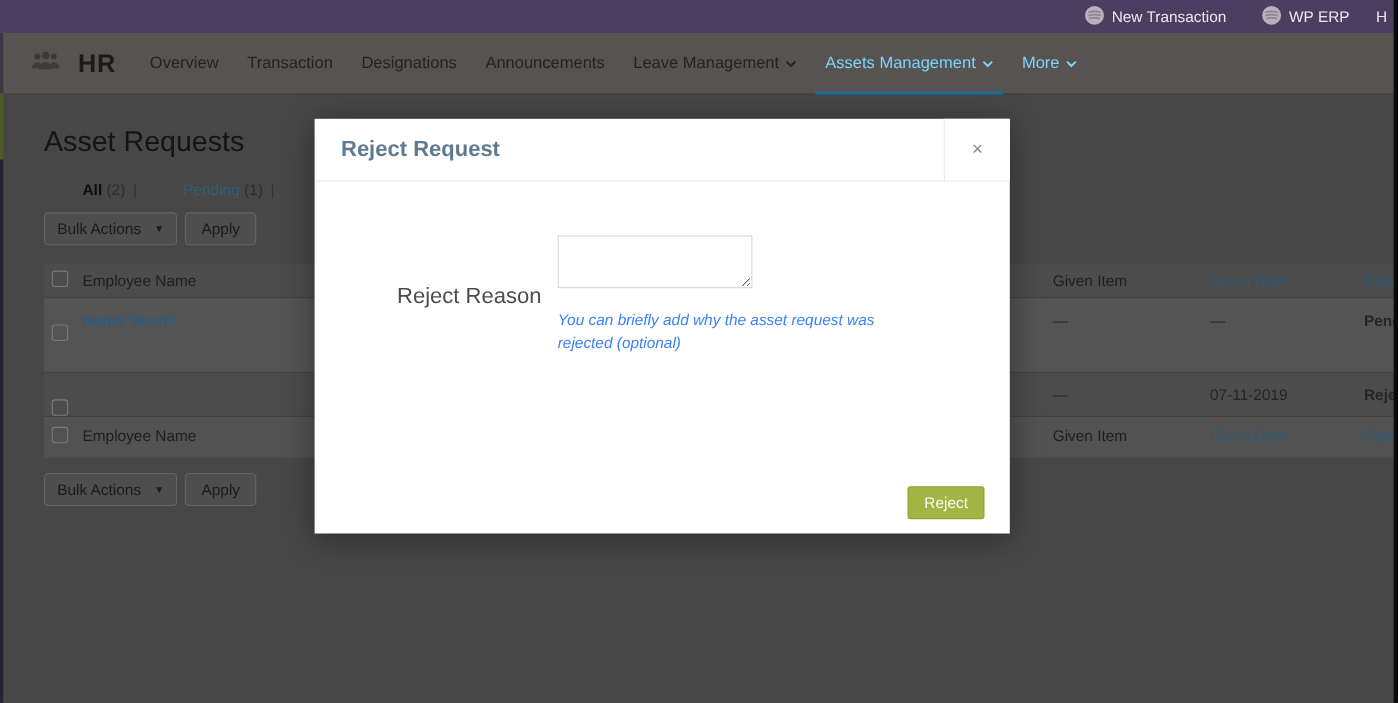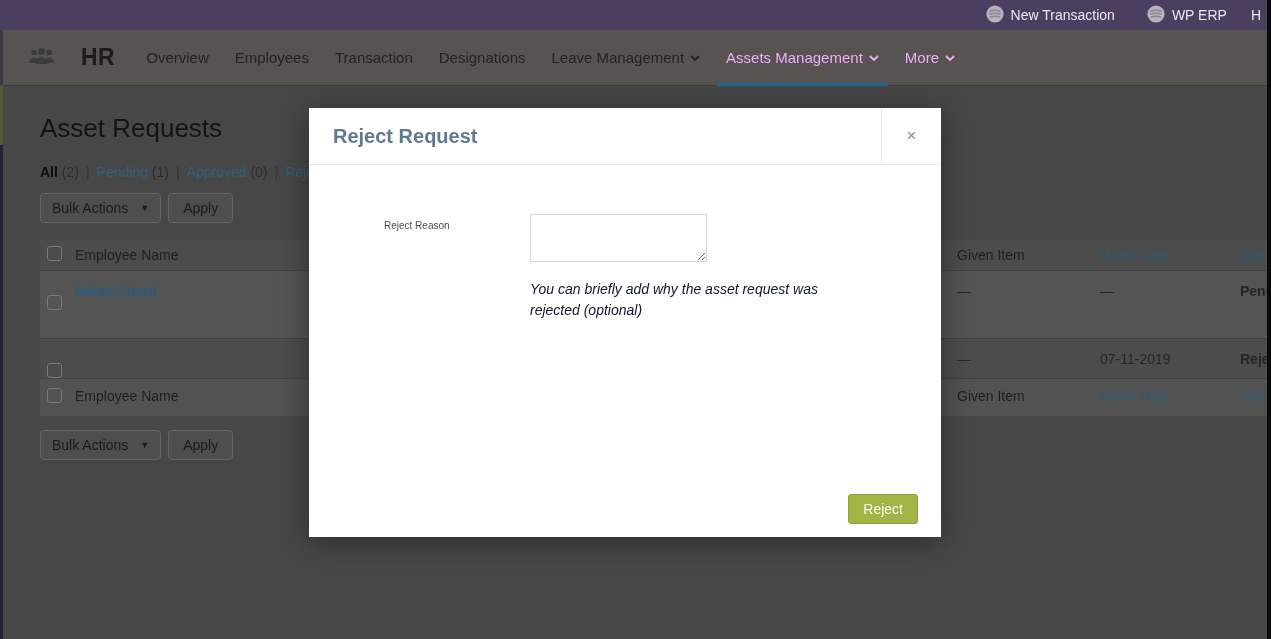--- a/index.html
+++ b/index.html
@@ -26,41 +26,41 @@
   .ls { position: absolute; left: 0; width: 3px; z-index: 5; }
   .ls1 { top: 30px; height: 55px; background: #3a3744; }
   .ls2 { top: 85px; height: 60px; background: #4c5a2c; }
   .ls3 { top: 145px; height: 494px; background: #282334; }
 
   
   .navbar {
     height: 56px; background: #565350; border-bottom: 1px solid #3d3b38;
     display: flex; align-items: center; padding-left: 28px;
   }
-  .brand { display: flex; align-items: center; gap: 26px; cursor: pointer; }
+  .brand { display: flex; align-items: center; gap: 16px; cursor: pointer; }
   .brand-label { font-size: 23px; font-weight: bold; color: #1b1b1b; letter-spacing: .5px; }
   .nav-items { display: flex; margin-left: 18px; height: 55px; }
   .nav-item {
     padding: 0 13px; font-size: 15px; color: #232323;
     display: flex; align-items: center; gap: 6px;
     height: 55px; position: relative; cursor: pointer; white-space: nowrap;
   }
-  .nav-item.teal { color: #f0abfc; }
+  .nav-item.teal { color: #7dd3fc; }
   .nav-item.active::after {
     content: ""; position: absolute; left: 4px; right: 4px; bottom: -1px;
     height: 3px; background: #1f6b8f;
   }
   .chev { display: inline-flex; margin-top: 2px; }
 
   
   .page { padding-left: 40px; }
   .page-title { font-size: 26px; font-weight: 400; color: #141414; margin-top: 27px; }
   .filters { margin-top: 20px; font-size: 14px; }
   .filters .sep { margin: 0 7px; color: #343434; }
-  .f-link { color: #30607b; cursor: pointer; }
+  .f-link { color: #30607b; cursor: pointer; margin-left: 35px; }
   .f-link .f-count { color: #2e2e2e; font-weight: normal; }
   .f-link.current { color: #0d0d0d; font-weight: bold; }
 
   .bulkrow { margin-top: 13px; display: flex; gap: 7px; }
   .select-box, .btn-apply {
     height: 30px; display: inline-flex; align-items: center;
     background: #4e4e4e; border: 1px solid #656565; border-radius: 4px;
     font-size: 14px; color: #1b1b1b; cursor: pointer;
     font-family: "Liberation Sans", sans-serif;
   }
@@ -94,44 +94,44 @@
   .cb {
     appearance: none; -webkit-appearance: none;
     width: 15px; height: 15px; border: 1px solid #7a7a7a; border-radius: 3px;
     background: transparent; cursor: pointer; display: inline-block; margin-top: 8px;
   }
   .trow.head .cb, .trow.foot .cb { margin-top: 0; }
   .trow.r1 .cb, .trow.r2 .cb { margin-top: 12px; }
 
   
   .modal {
-    position: absolute; left: 309px; top: 108px; width: 632px; height: 429px;
+    position: absolute; left: 286px; top: 108px; width: 632px; height: 377px;
     background: #ffffff; z-index: 50;
     box-shadow: 0 4px 28px rgba(0,0,0,0.4);
   }
   .m-head {
     height: 57px; border-bottom: 1px solid #e8e8e8;
     display: flex; align-items: center; padding-left: 24px; position: relative;
   }
   .m-title { font-size: 20px; font-weight: 600; color: #5f7a8e; }
   .m-close {
     position: absolute; right: 0; top: 0; width: 60px; height: 56px;
     border: none; border-left: 1px solid #e8e8e8; background: #fff;
     font-size: 17px; color: #8a8a8a; cursor: pointer;
     font-family: "Liberation Sans", sans-serif;
   }
   .m-body { display: flex; padding: 49px 0 0 75px; }
-  .m-label { width: 146px; font-size: 10px; color: #4c4c4c; padding-top: 6px; }
+  .m-label { width: 146px; font-size: 20px; color: #4c4c4c; padding-top: 6px; margin-top: 38px; }
   .m-field textarea {
     width: 177px; height: 48px; border: 1px solid #d6d6d6;
     resize: both; font-family: "Liberation Sans", sans-serif; font-size: 14px;
     padding: 4px; color: #333; outline: none;
   }
   .m-help {
-    font-style: italic; color: #0f172a; font-size: 14px;
+    font-style: italic; color: #3b82f6; font-size: 14px;
     width: 305px; margin-top: 13px; line-height: 1.5;
   }
   .btn-reject {
     position: absolute; right: 23px; bottom: 13px;
     background: #a2b544; border: 1px solid #8fa138; border-radius: 3px;
     color: #fbfbf3; font-size: 14px; padding: 6px 14px; cursor: pointer;
     font-family: "Liberation Sans", sans-serif;
     margin-top: 48px;
   }
 </style>
@@ -174,27 +174,27 @@
           </g>
         </svg>
     </span>
     <span class="brand-label">HR</span>
   </div>
   <div class="nav-items">
     <div class="nav-item">
         <span>Overview</span>
       </div>
     <div class="nav-item">
-        <span>Employees</span>
-      </div>
-    <div class="nav-item">
         <span>Transaction</span>
       </div>
     <div class="nav-item">
         <span>Designations</span>
+      </div>
+    <div class="nav-item">
+        <span>Announcements</span>
       </div>
     <div class="nav-item">
       <span>Leave Management</span>
       <span class="chev">
           <svg width="10" height="7" viewBox="0 0 10 7">
             <path d="M1 1l4 4 4-4" stroke="currentColor" stroke-width="1.8" fill="none"></path>
           </svg>
         </span>
     </div>
     <div class="nav-item teal active">

